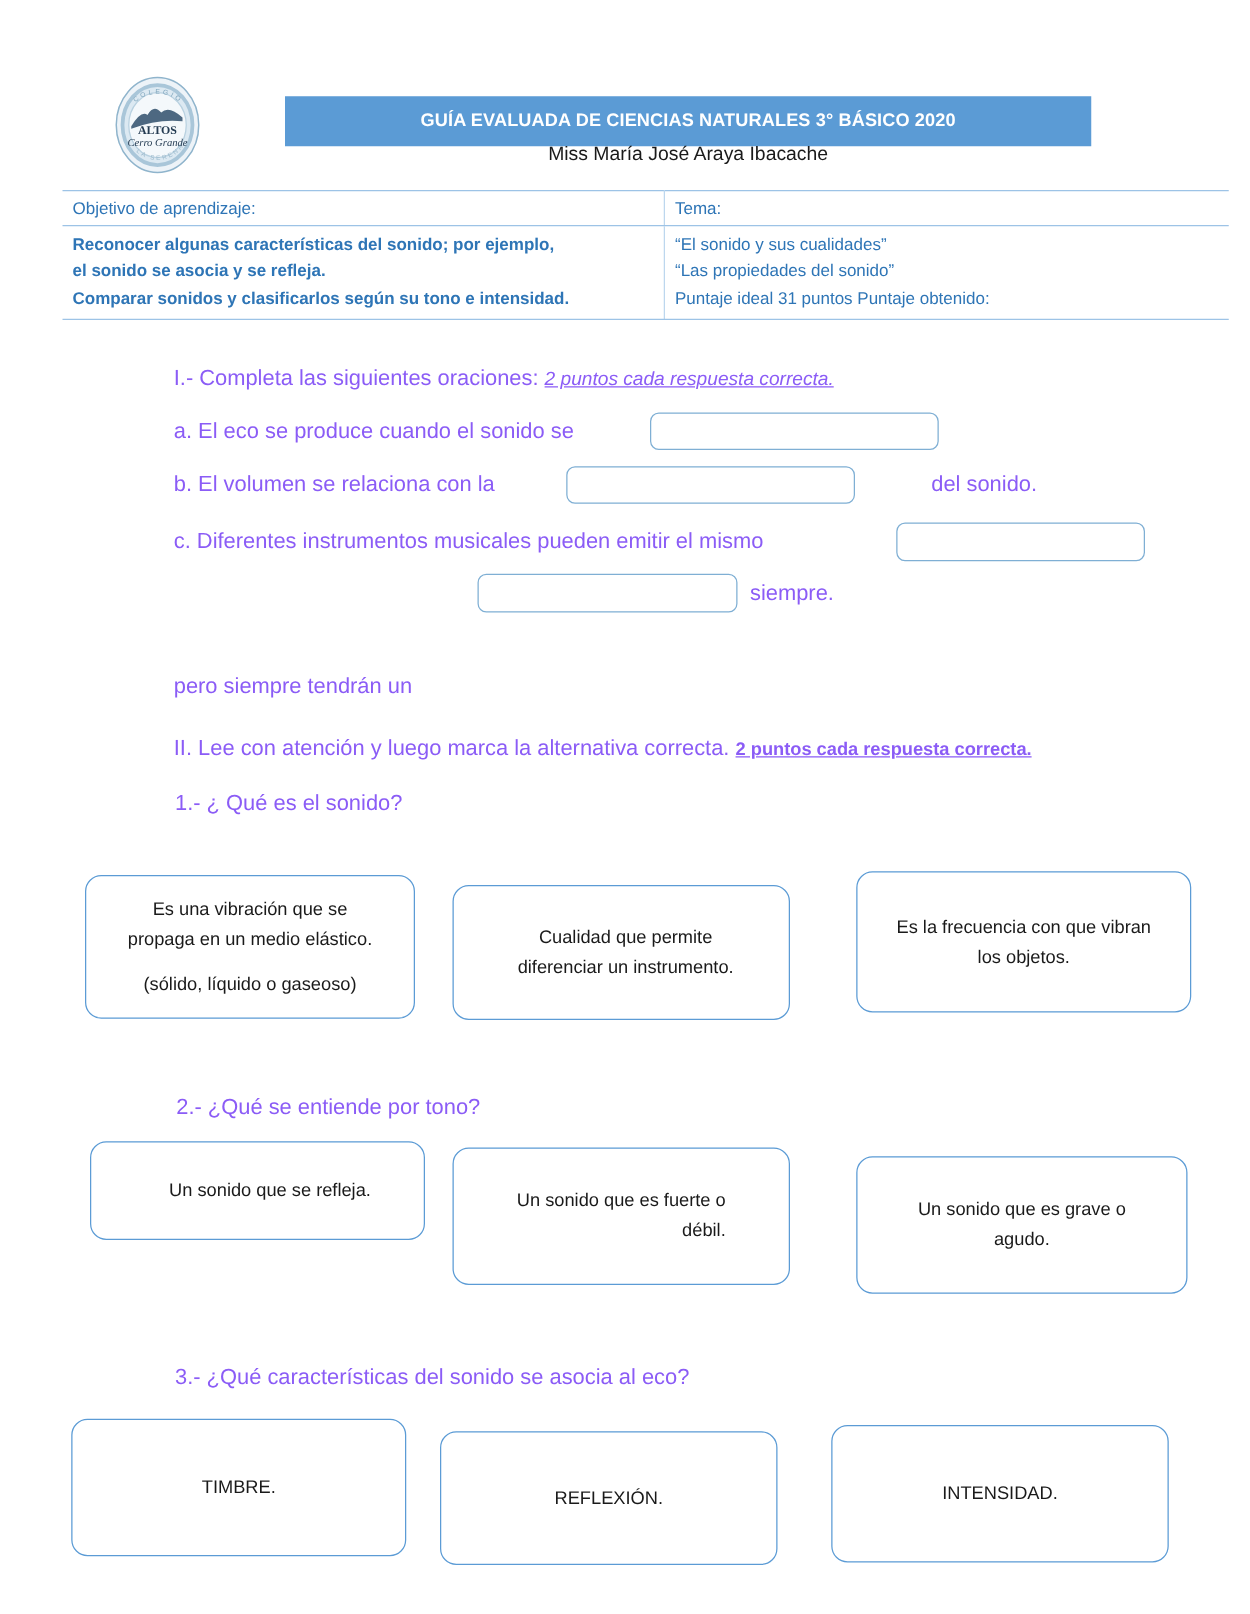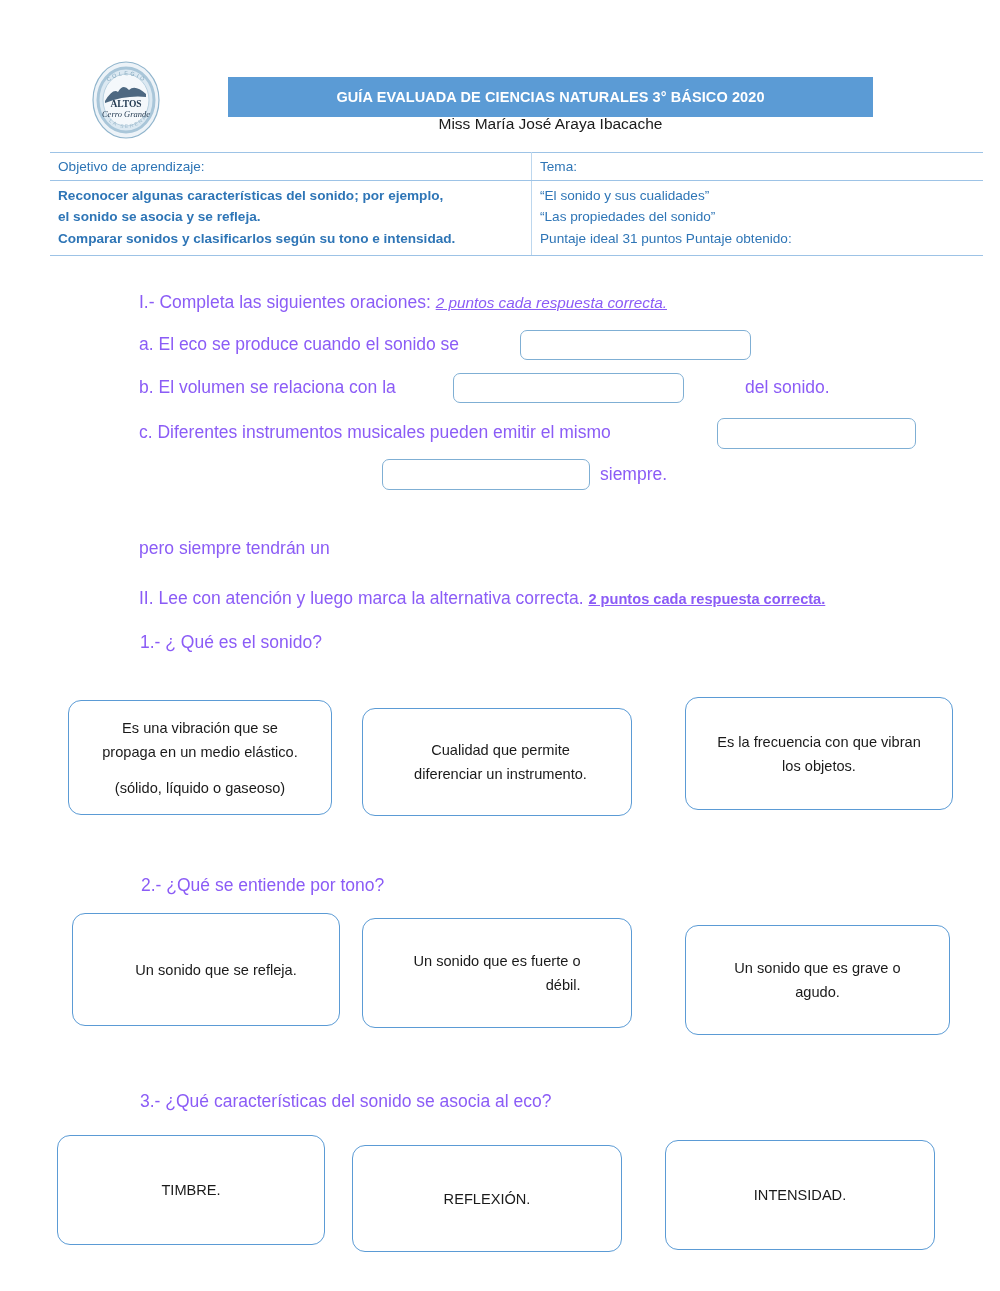--- a/index.html
+++ b/index.html
@@ -222,21 +222,21 @@
 
 <div class="optbox" style="left:685px; top:697px; width:268px; height:113px;">
   <div class="lines">
     <span>Es la frecuencia con que vibran</span><br>
     <span>los objetos.</span>
   </div>
 </div>
 
 <div class="t" style="left:141px; top:873px;">2.- ¿Qué se entiende por tono?</div>
 
-<div class="optbox" style="left:72px; top:913px; width:268px; height:113px;padding-left:32px;">
+<div class="optbox" style="left:72px; top:913px; width:268px; height:79px;padding-left:32px;">
   <div class="lines">
     <span>Un sonido que se refleja.</span>
   </div>
 </div>
 
 <div class="optbox" style="left:362px; top:918px; width:270px; height:110px;text-align:right;">
   <div class="lines">
     <span>Un sonido que es fuerte o</span><br>
     <span>débil.</span>
   </div>

